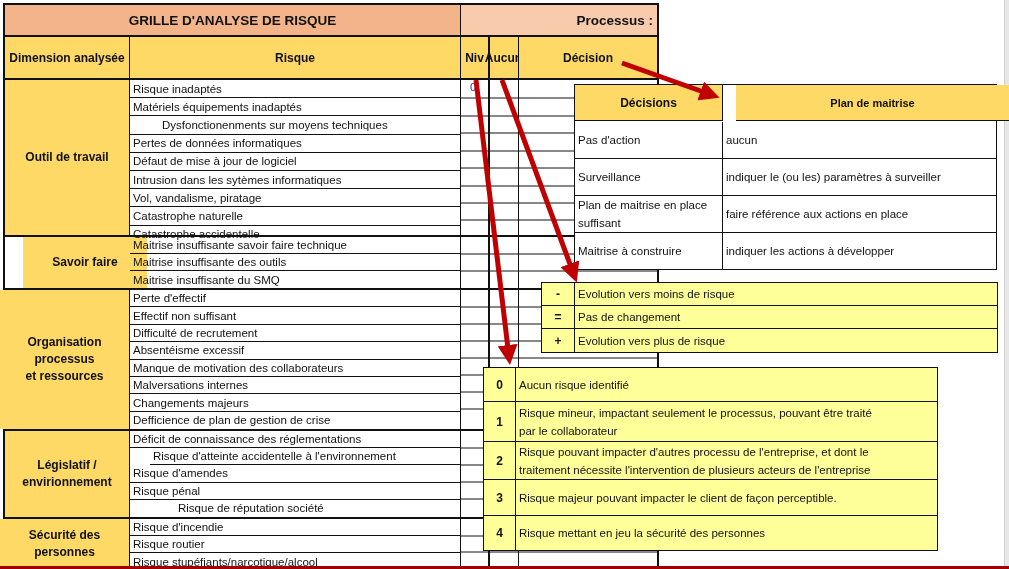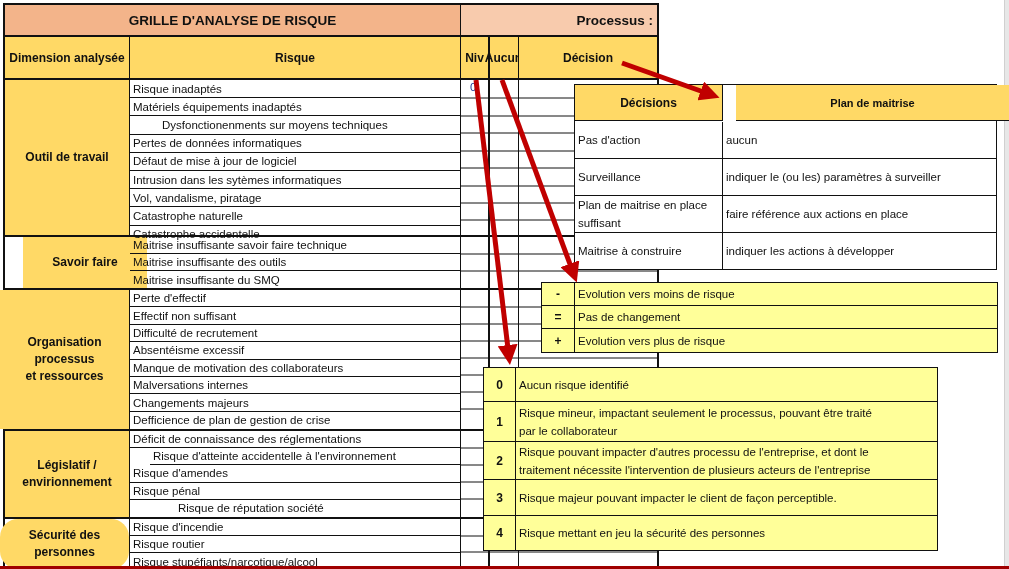--- a/index.html
+++ b/index.html
@@ -48,21 +48,21 @@
 <div class="abs dim" style="left:0px;top:290px;width:129px;height:139px;flex-direction:column;">
   <span>Organisation processus</span>
   <span>et ressources</span>
 </div>
 <div class="hline" style="left:3px;top:429px;width:656px;height:2px;"></div>
 <div class="abs dim" style="left:5px;top:431px;width:124px;height:86px;flex-direction:column;">
   <span>Législatif /</span>
   <span>envirionnement</span>
 </div>
 <div class="hline" style="left:3px;top:517px;width:656px;height:2px;"></div>
-<div class="abs dim" style="left:0px;top:519px;width:129px;height:50px;border-radius:18px;">Sécurité des personnes</div>
+<div class="abs dim" style="left:0px;top:519px;width:129px;height:50px;">Sécurité des personnes</div>
 
 <div class="abs" style="left:130px;top:80px;width:330px;">
   <div class="row" style="height:17.2px;border-bottom:1px solid #111;">Risque inadaptés</div>
   <div class="row" style="height:17.2px;border-bottom:1px solid #111;">Matériels équipements inadaptés</div>
   <div class="row" style="height:17.2px;border-bottom:1px solid #111;padding-left:32px;">Dysfonctionenments sur moyens techniques</div>
   <div class="row" style="height:17.2px;border-bottom:1px solid #111;">Pertes de données informatiques</div>
   <div class="row" style="height:17.2px;border-bottom:1px solid #111;">Défaut de mise à jour de logiciel</div>
   <div class="row" style="height:17.2px;border-bottom:1px solid #111;">Intrusion dans les sytèmes informatiques</div>
   <div class="row" style="height:17.2px;border-bottom:1px solid #111;">Vol, vandalisme, piratage</div>
   <div class="row" style="height:17.2px;border-bottom:1px solid #111;">Catastrophe naturelle</div>

